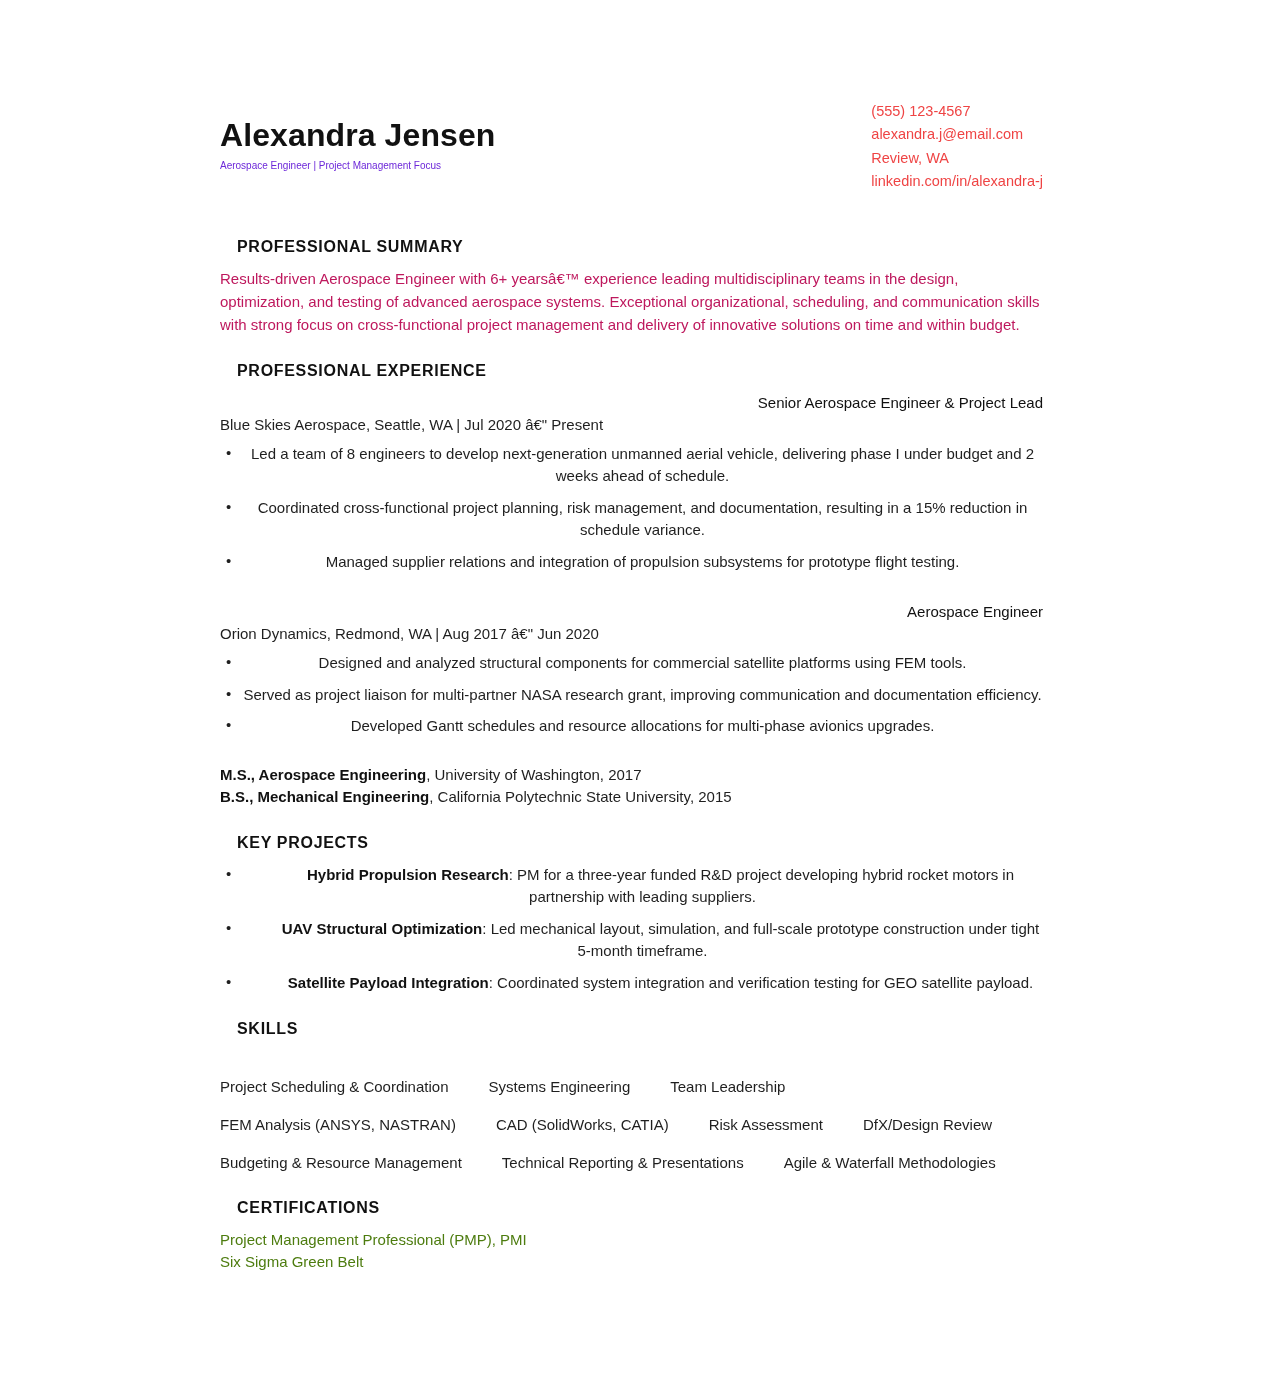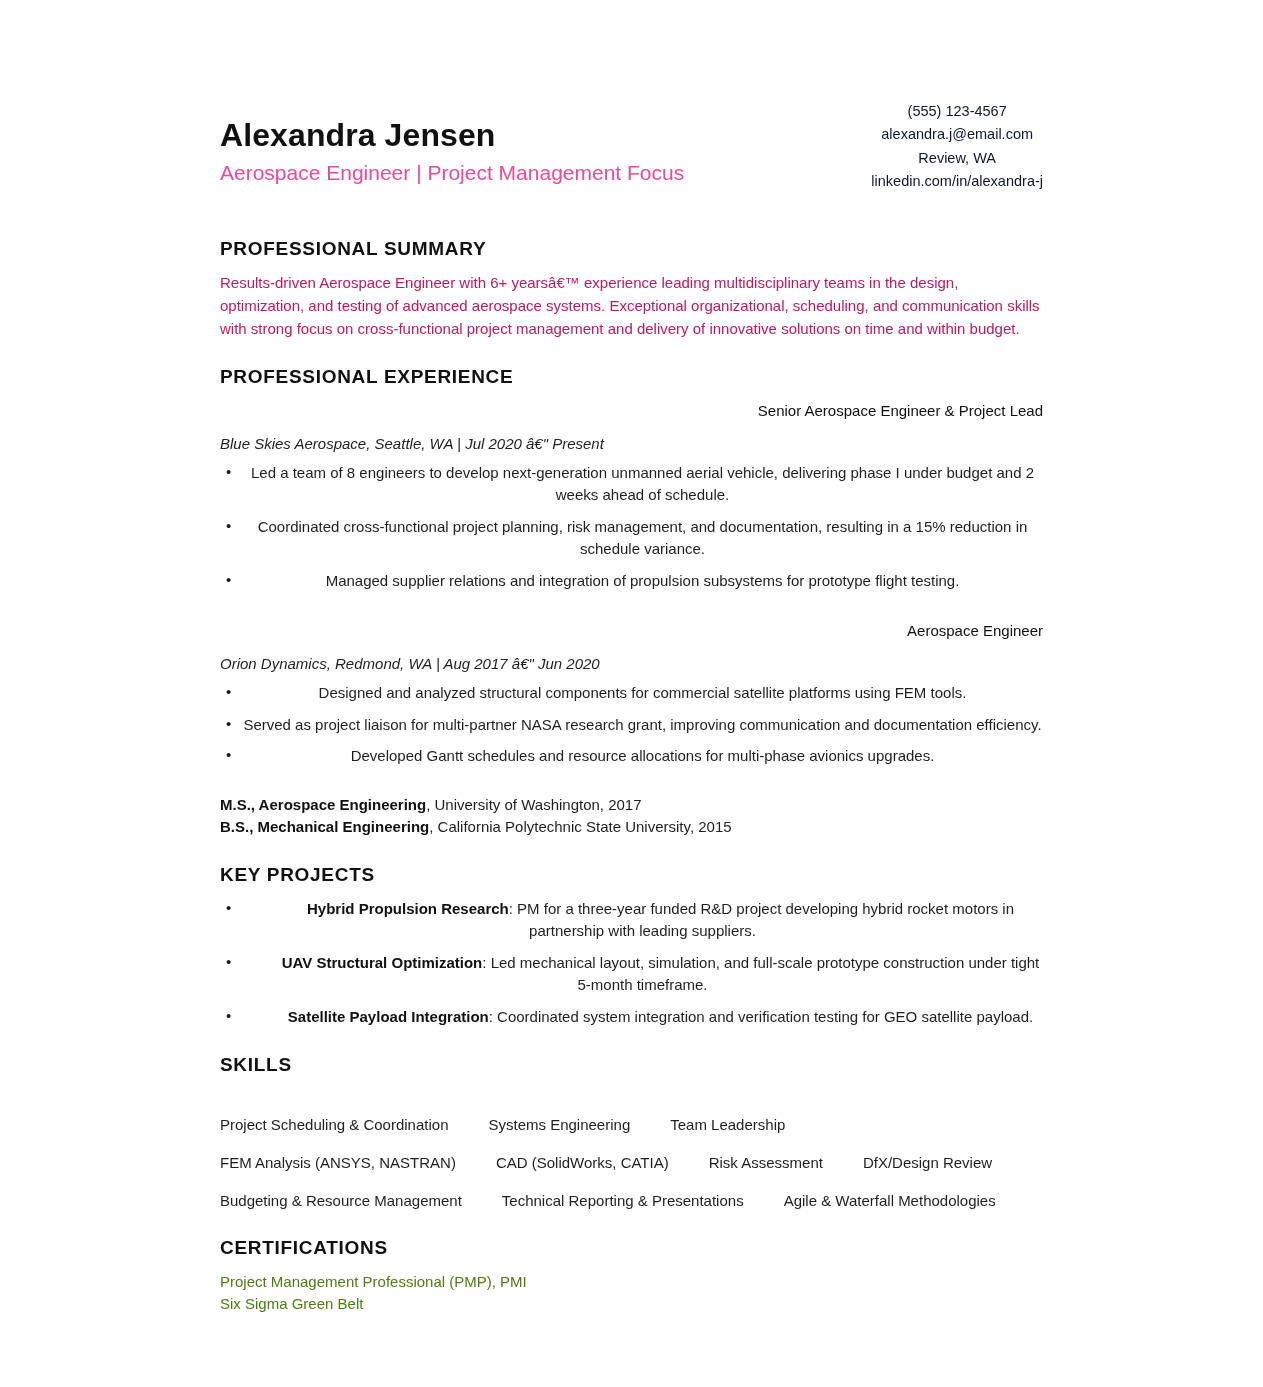--- a/index.html
+++ b/index.html
@@ -33,69 +33,67 @@
   .identity { padding-top: 22px; }
   .name {
     font-size: 32px;
     font-weight: bold;
     letter-spacing: 0.1px;
     line-height: 1.18;
     color: #111111;
     margin: 0 0 4px 0;
   }
   .tagline {
-    font-size: 21px;
+    font-size: 10px;
     font-weight: normal;
-    color: #ec4899;
+    color: #6d28d9;
     line-height: 1.3;
   }
   .contact {
-    text-align: center;
+    text-align: left;
     font-size: 14.5px;
     line-height: 1.62;
-    color: #0f172a;
+    color: #ef4444;
     padding-top: 5px;
     margin-left: 48px;
   }
   .contact div { white-space: nowrap; }
 
   
   .section { margin-bottom: 26px; }
   .section-title {
-    font-size: 19px;
+    font-size: 16px;
     font-weight: bold;
     letter-spacing: 0.7px;
     color: #111111;
     text-transform: uppercase;
-    margin: 0 0 12px 0;
+    margin: 0 0 12px 17px;
   }
   .summary-text {
     font-size: 15px;
     line-height: 1.52;
     color: #be185d;
     margin: 0;
     max-width: 824px;
   }
 
   
   .job { margin-bottom: 16px; }
   .job-title {
     font-size: 15px;
     font-weight: normal;
     color: #111111;
     line-height: 1.42;
     text-align: right;
   }
   .job-meta {
     font-size: 15px;
-    font-style: italic;
     color: #1f1f1f;
     line-height: 1.42;
     margin-bottom: 8px;
-    margin-top: 11px;
   }
   ul.bullets {
     list-style: none;
     margin: 0;
     padding: 0;
   }
   ul.bullets > li {
     position: relative;
     padding-left: 22px;
     font-size: 15px;

